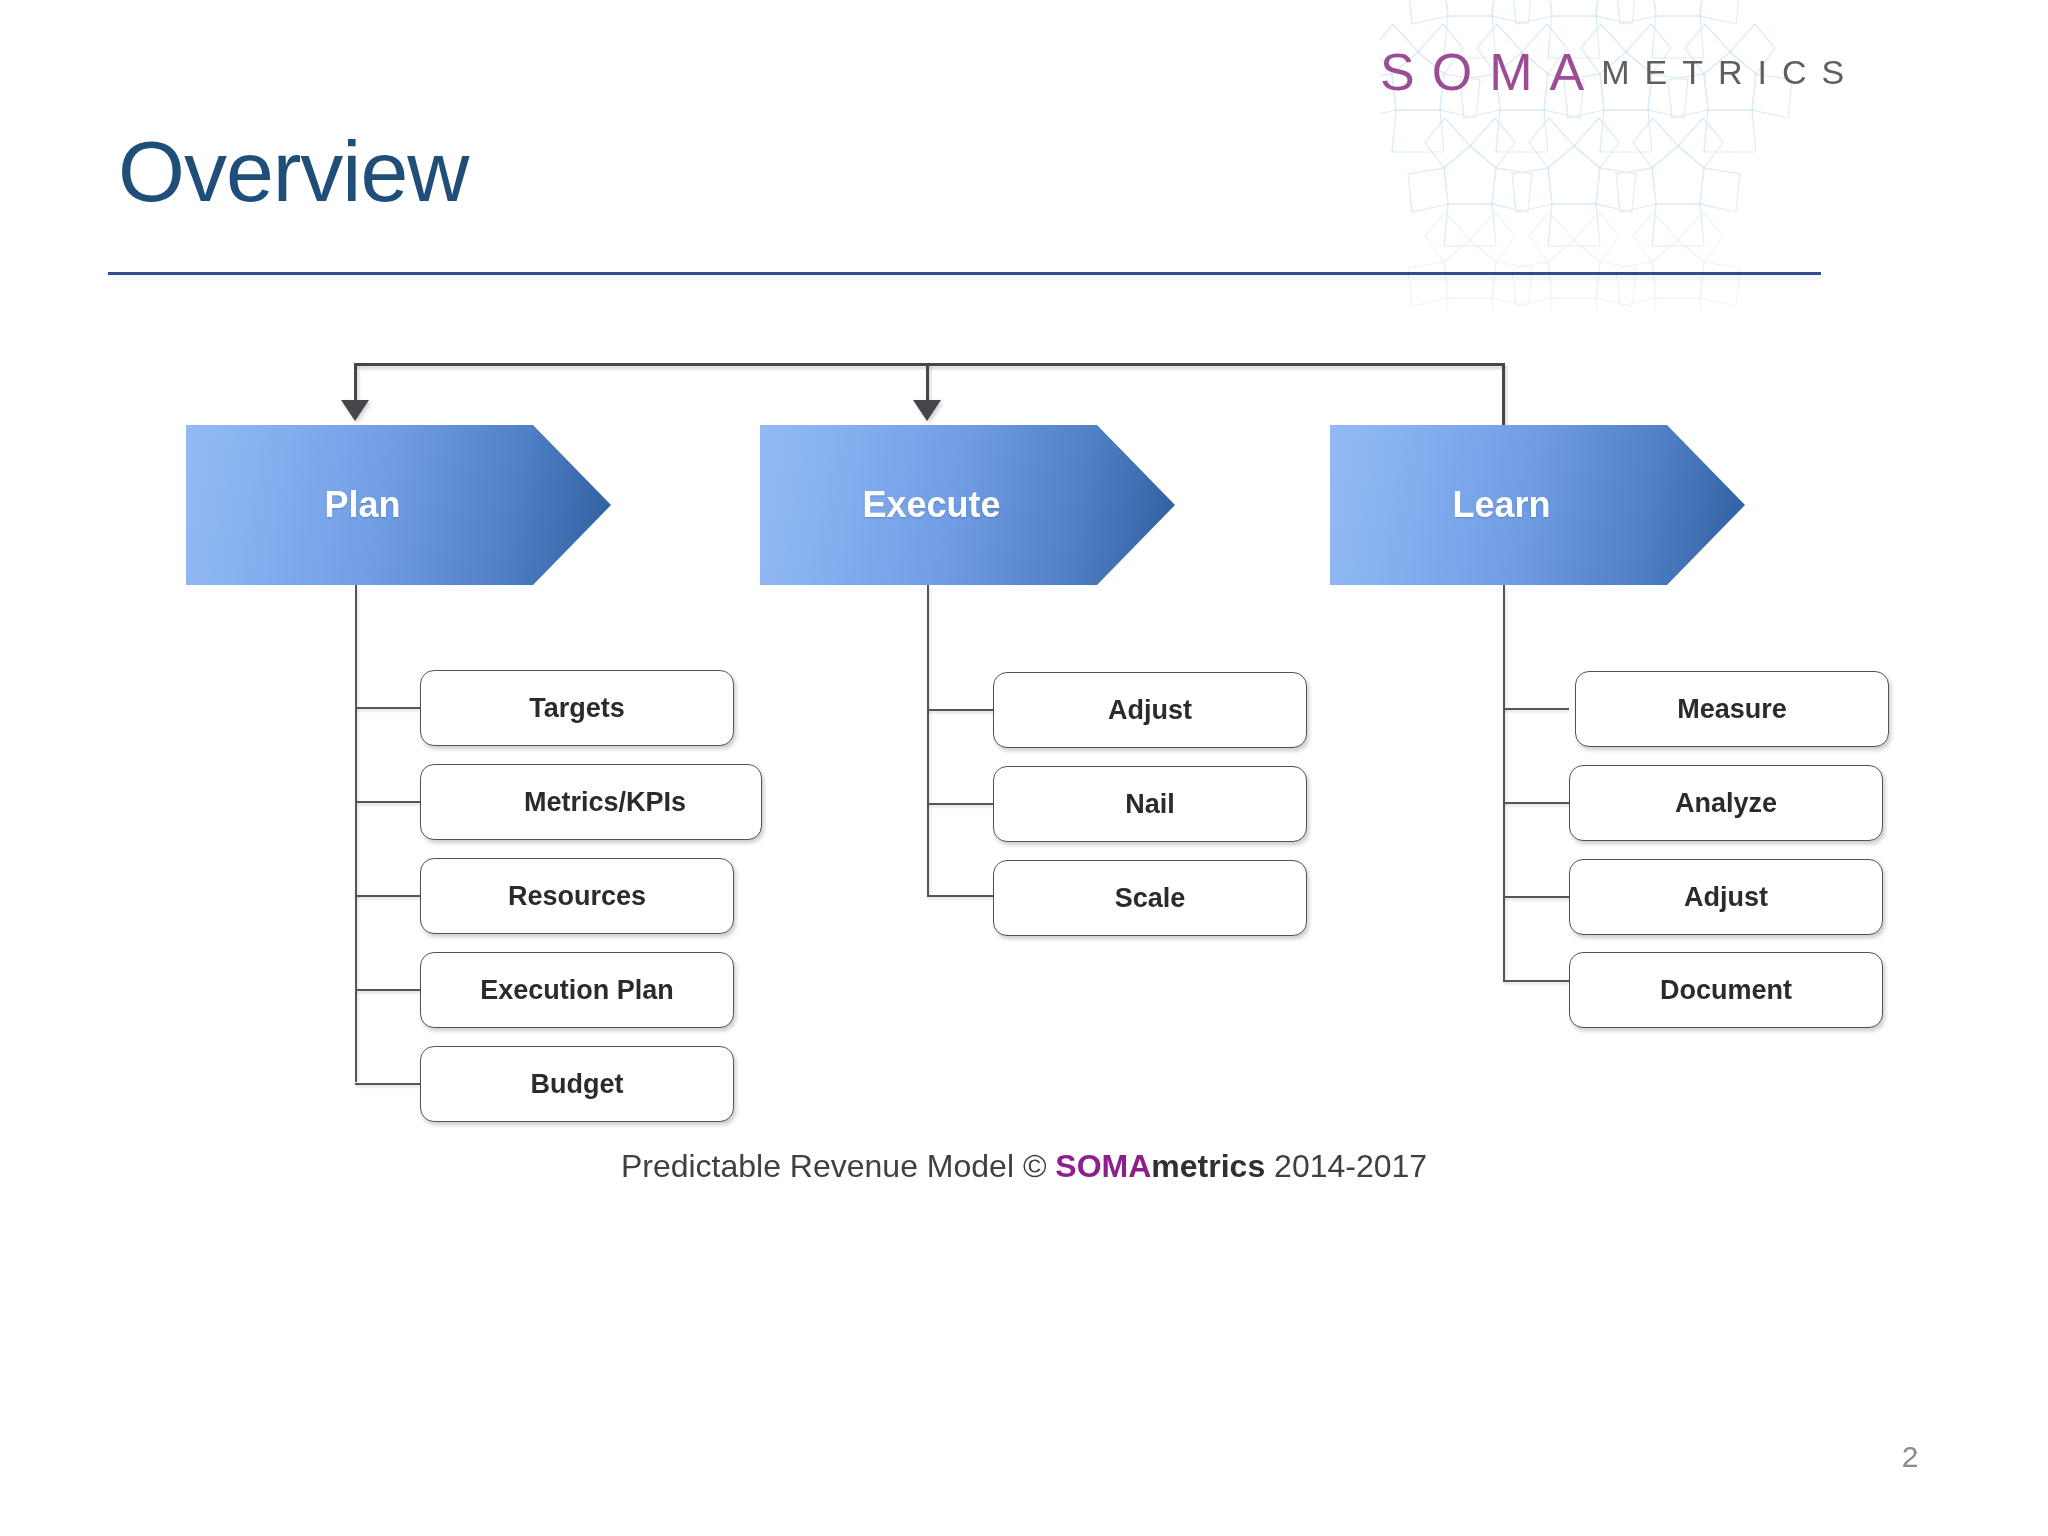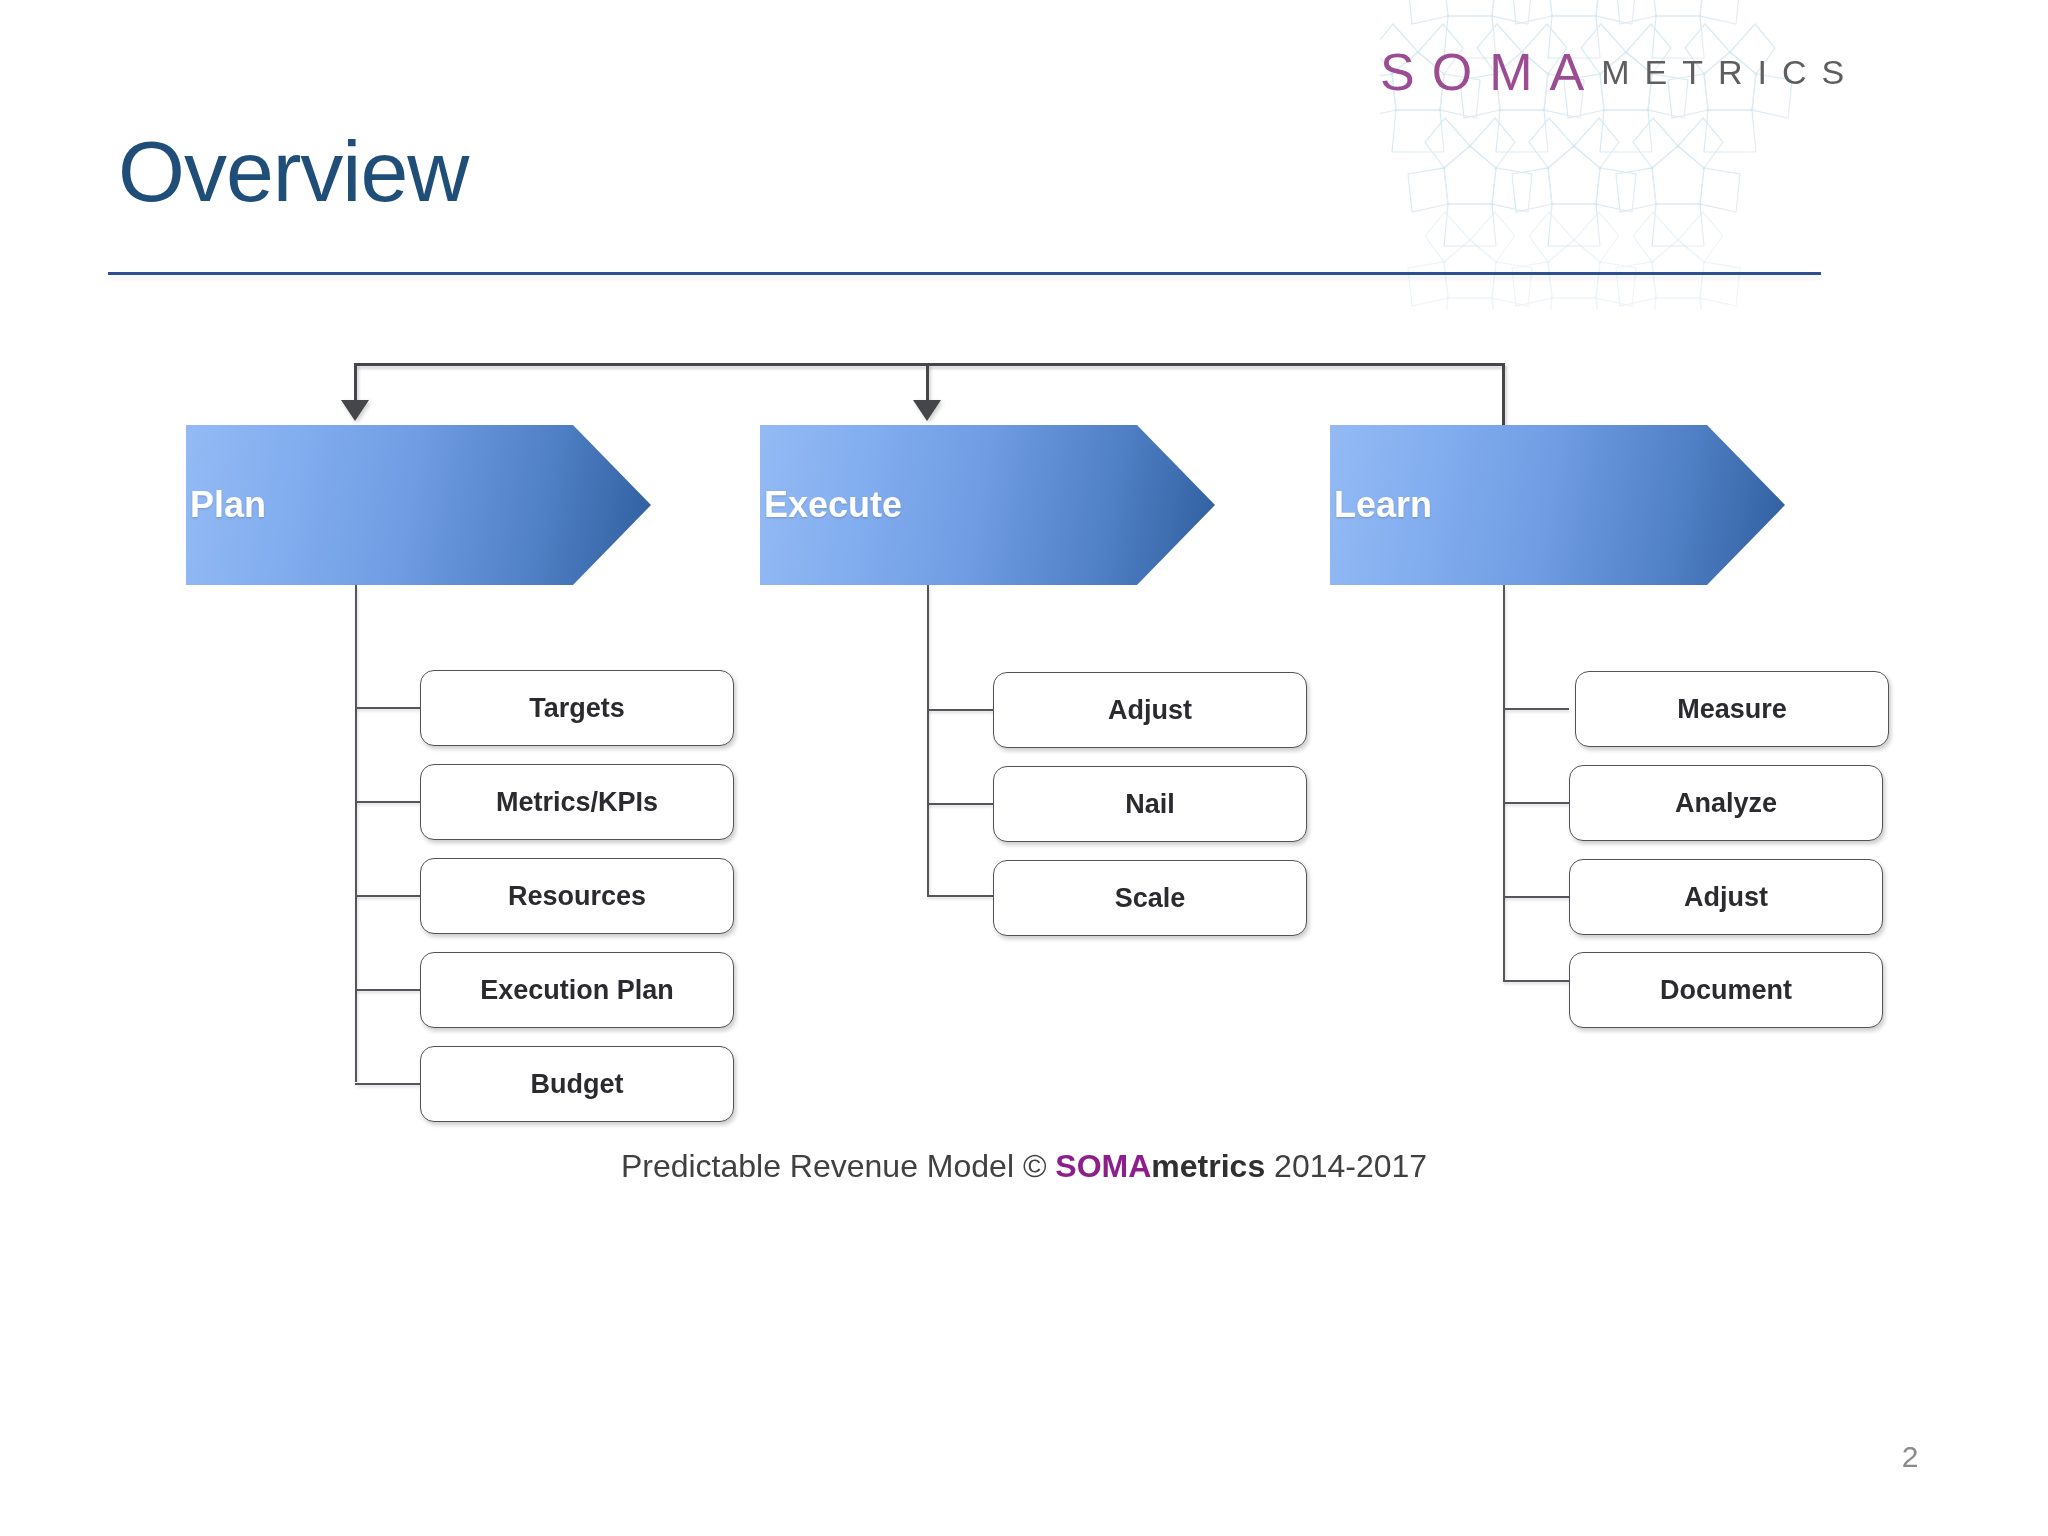--- a/index.html
+++ b/index.html
@@ -89,26 +89,25 @@
 
   
   .chevron {
     position: absolute;
     height: 160px;
     color: #ffffff;
     font-size: 36px;
     font-weight: bold;
     display: flex;
     align-items: center;
-    justify-content: flex-start;
+    justify-content: center;
     background: linear-gradient(100deg, #93BAF4 0%, #83AEEF 22%, #6F9CE3 48%, #4F7FC4 76%, #2F5E9E 100%);
     -webkit-clip-path: polygon(0 0, calc(100% - 78px) 0, 100% 50%, calc(100% - 78px) 100%, 0 100%);
     clip-path: polygon(0 0, calc(100% - 78px) 0, 100% 50%, calc(100% - 78px) 100%, 0 100%);
     filter: drop-shadow(2px 3px 3px rgba(0,0,0,0.26));
-    padding-left: 40px;
   }
   .chevron span {
     position: relative;
     left: -36px;
     text-shadow: 0 1px 2px rgba(0,0,0,0.18);
   }
 
   #chev-plan    { left: 186px;  top: 425px; width: 425px; }
   #chev-execute { left: 760px;  top: 425px; width: 415px; }
   #chev-learn   { left: 1330px; top: 425px; width: 415px; }
@@ -258,21 +257,21 @@
 
     <div class="conn-thin h" style="left:355px; top:707px; width:65px;"></div>
     <div class="conn-thin h" style="left:355px; top:801px; width:65px;"></div>
     <div class="conn-thin h" style="left:355px; top:895px; width:65px;"></div>
     <div class="conn-thin h" style="left:355px; top:989px; width:65px;"></div>
     <div class="conn-thin h" style="left:355px; top:1083px; width:65px;"></div>
 
     <div class="leaf" style="left:420px; top:670px;">
       <span>Targets</span>
     </div>
-    <div class="leaf" style="left:420px; top:764px;">
+    <div class="leaf" style="left:420px; top:764px;padding-left:28px;">
       <span>Metrics/KPIs</span>
     </div>
     <div class="leaf" style="left:420px; top:858px;">
       <span>Resources</span>
     </div>
     <div class="leaf" style="left:420px; top:952px;">
       <span>Execution Plan</span>
     </div>
     <div class="leaf" style="left:420px; top:1046px;">
       <span>Budget</span>

